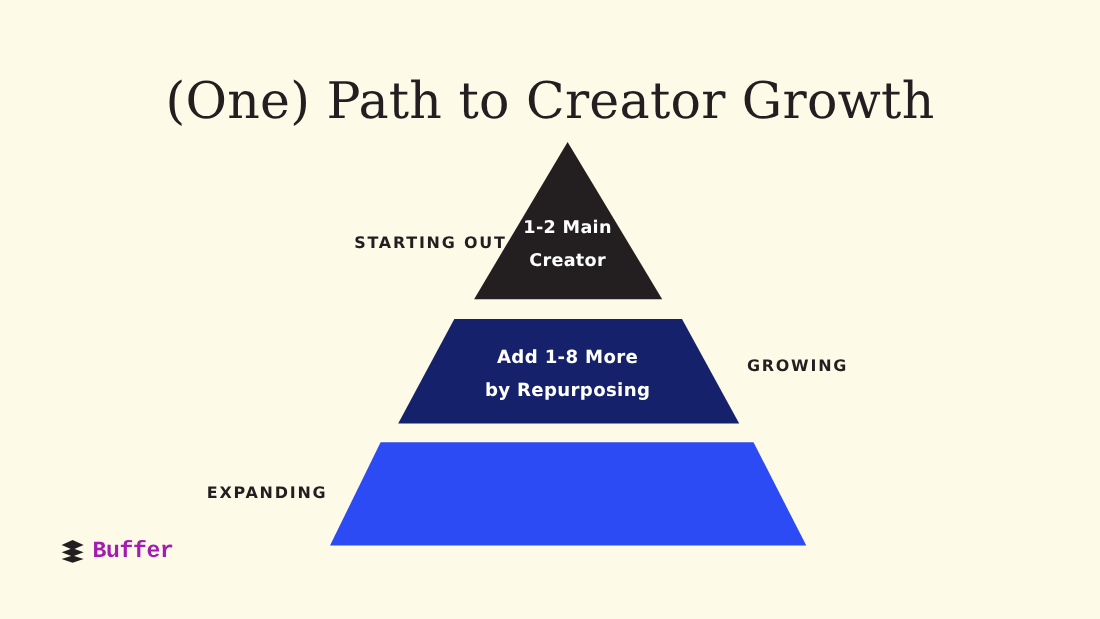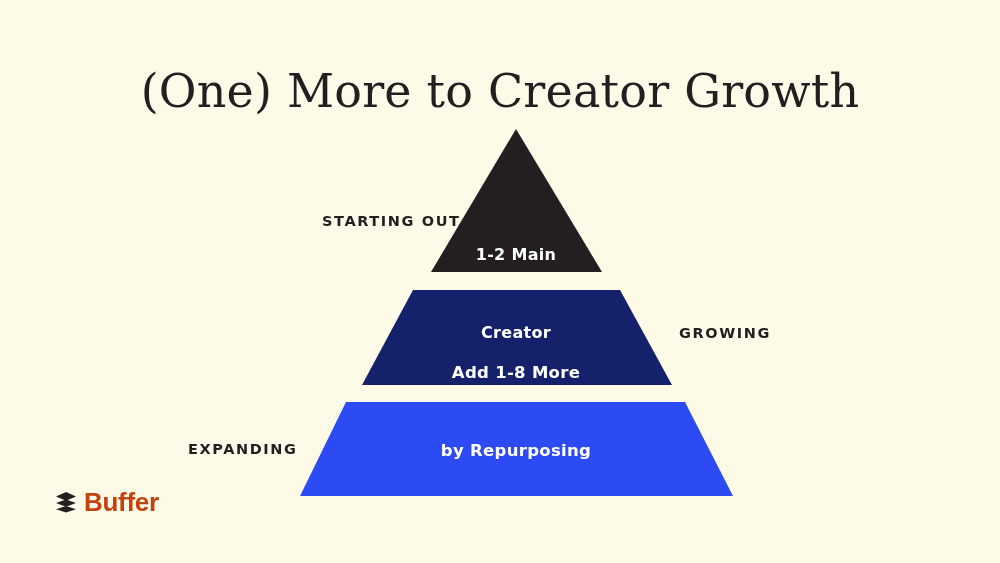--- a/index.html
+++ b/index.html
@@ -69,21 +69,21 @@
     font-size: 16.5px;
     line-height: 30px;
   }
   #tier-text-bottom {
     left: 316px;
     top: 425px;
     width: 400px;
     font-size: 16.5px;
     line-height: 30px;
   }
-  .tier-line { display: block; margin-top: 48px; }
+  .tier-line { display: block; }
 
   
   .stage-label {
     position: absolute;
     font-family: "DejaVu Sans", "Liberation Sans", sans-serif;
     font-weight: bold;
     font-size: 14.5px;
     letter-spacing: 1.6px;
     color: #231F20;
     white-space: nowrap;
@@ -96,34 +96,34 @@
   #brand {
     position: absolute;
     left: 55px;
     top: 489px;
     display: flex;
     align-items: center;
     gap: 7px;
   }
   #brand-mark { display: block; }
   #brand-name {
-    font-family: Liberation Sans, sans-serif;
+    font-family: Liberation Mono, monospace;
     font-weight: bold;
-    font-size: 26px;
+    font-size: 21px;
     letter-spacing: -0.3px;
-    color: #c2410c;
+    color: #a21caf;
     line-height: 1;
   }
 </style>
 </head>
 <body>
 
 <div id="slide">
 
-  <div id="title">(One) More to Creator Growth</div>
+  <div id="title">(One) Path to Creator Growth</div>
 
   <svg id="pyramid-svg" viewBox="0 0 1000 563">
     <polygon points="516,129 602,272 431,272" fill="#231F20"></polygon>
     <polygon points="413,290 620,290 672,385 362,385" fill="#15226B"></polygon>
     <polygon points="346,402 685,402 733,496 300,496" fill="#2C4BF5"></polygon>
   </svg>
 
   <div class="tier-text" id="tier-text-top">
     <span class="tier-line">1-2 Main</span>
     <span class="tier-line">Creator</span>

